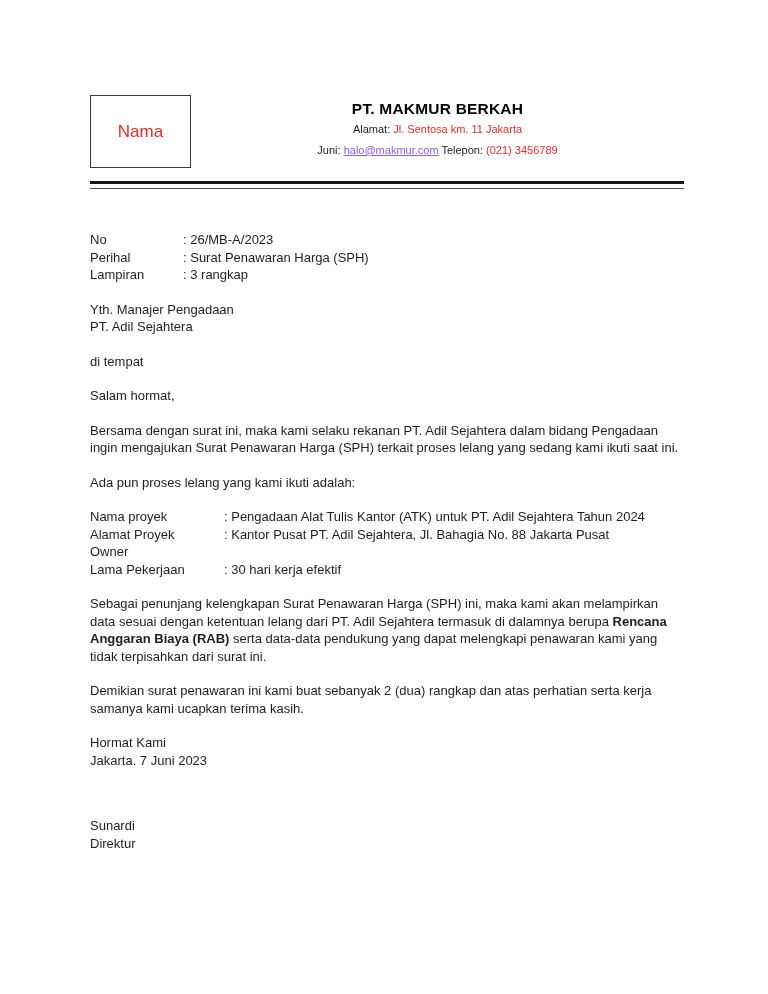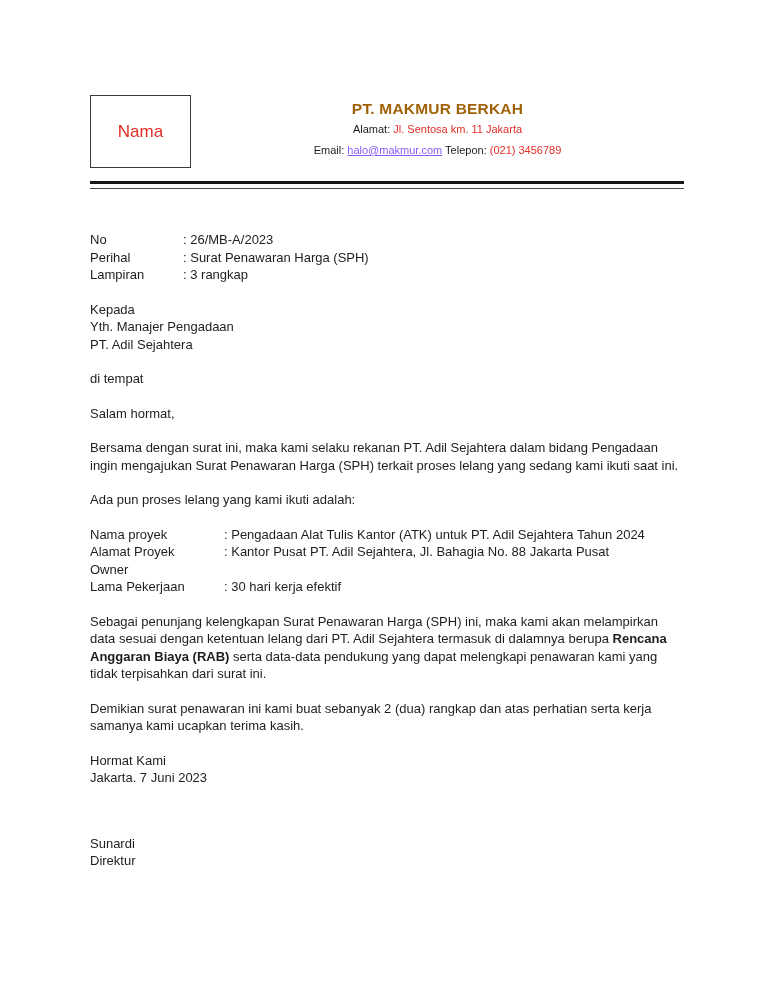--- a/index.html
+++ b/index.html
@@ -38,21 +38,21 @@
     color: #e22d26;
     font-size: 17px;
   }
   .head-info {
     flex: 1 1 auto;
     text-align: center;
     padding-top: 3px;
     line-height: 21px;
   }
   .company-name {
-    color: #a16207;
+    color: #000000;
     font-weight: bold;
     font-size: 15.5px;
     letter-spacing: 0.2px;
   }
   .head-line { font-size: 11px; color: #1e1e1e; }
   .red { color: #e22d26; }
   .email-link {
     color: #8b5cf6;
     text-decoration: underline;
     cursor: pointer;
@@ -80,21 +80,21 @@
 <div class="page">
   <div class="content">
 
     <div class="letterhead">
       <div class="logo-box">
         <span class="logo-text">Nama</span>
       </div>
       <div class="head-info">
         <div class="company-name">PT. MAKMUR BERKAH</div>
         <div class="head-line"><span>Alamat:</span> <span class="red">Jl. Sentosa km. 11 Jakarta</span></div>
-        <div class="head-line"><span>Email:</span> <span class="email-link">halo@makmur.com</span> <span>Telepon:</span> <span class="red">(021) 3456789</span></div>
+        <div class="head-line"><span>Juni:</span> <span class="email-link">halo@makmur.com</span> <span>Telepon:</span> <span class="red">(021) 3456789</span></div>
       </div>
     </div>
 
     <div class="divider">
       <hr class="thick">
       <hr class="thin">
     </div>
 
     <div class="body-text">
 
@@ -107,21 +107,20 @@
           <span class="kv-label">Perihal</span>
           <span class="kv-value">: Surat Penawaran Harga (SPH)</span>
         </div>
         <div class="kv-row">
           <span class="kv-label">Lampiran</span>
           <span class="kv-value">: 3 rangkap</span>
         </div>
       </div>
 
       <div class="block">
-        <div>Kepada</div>
         <div>Yth. Manajer Pengadaan</div>
         <div>PT. Adil Sejahtera</div>
       </div>
 
       <div class="block">di tempat</div>
 
       <div class="block">Salam hormat,</div>
 
       <p class="block">Bersama dengan surat ini, maka kami selaku rekanan PT. Adil Sejahtera dalam bidang Pengadaan ingin mengajukan Surat Penawaran Harga (SPH) terkait proses lelang yang sedang kami ikuti saat ini.</p>
 

